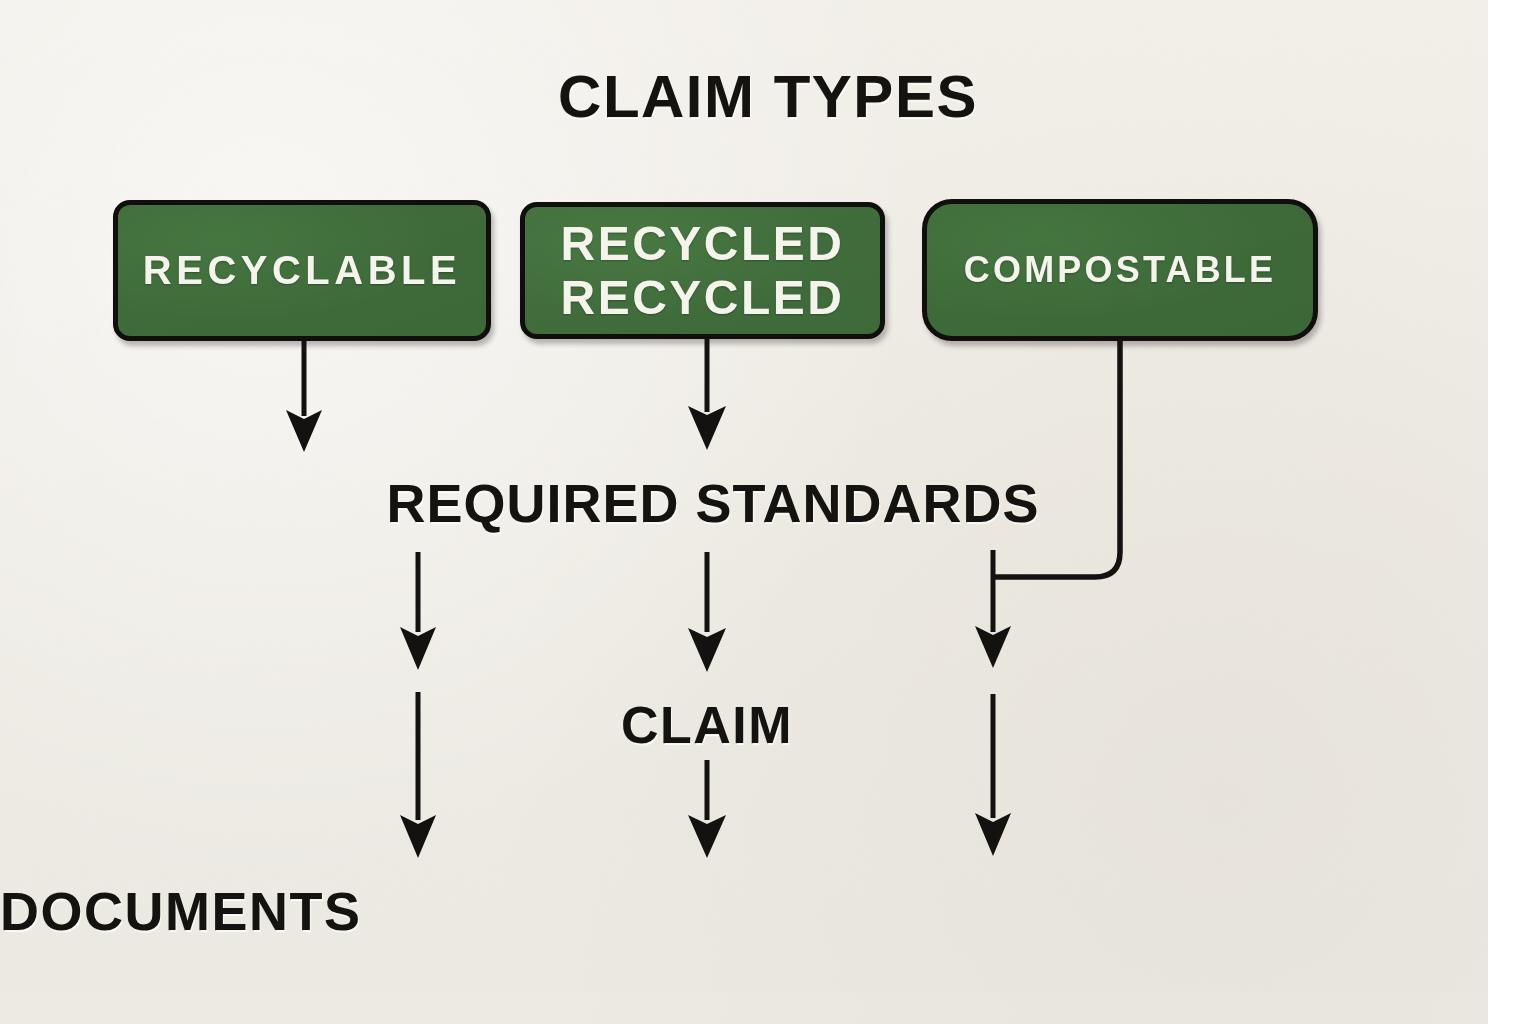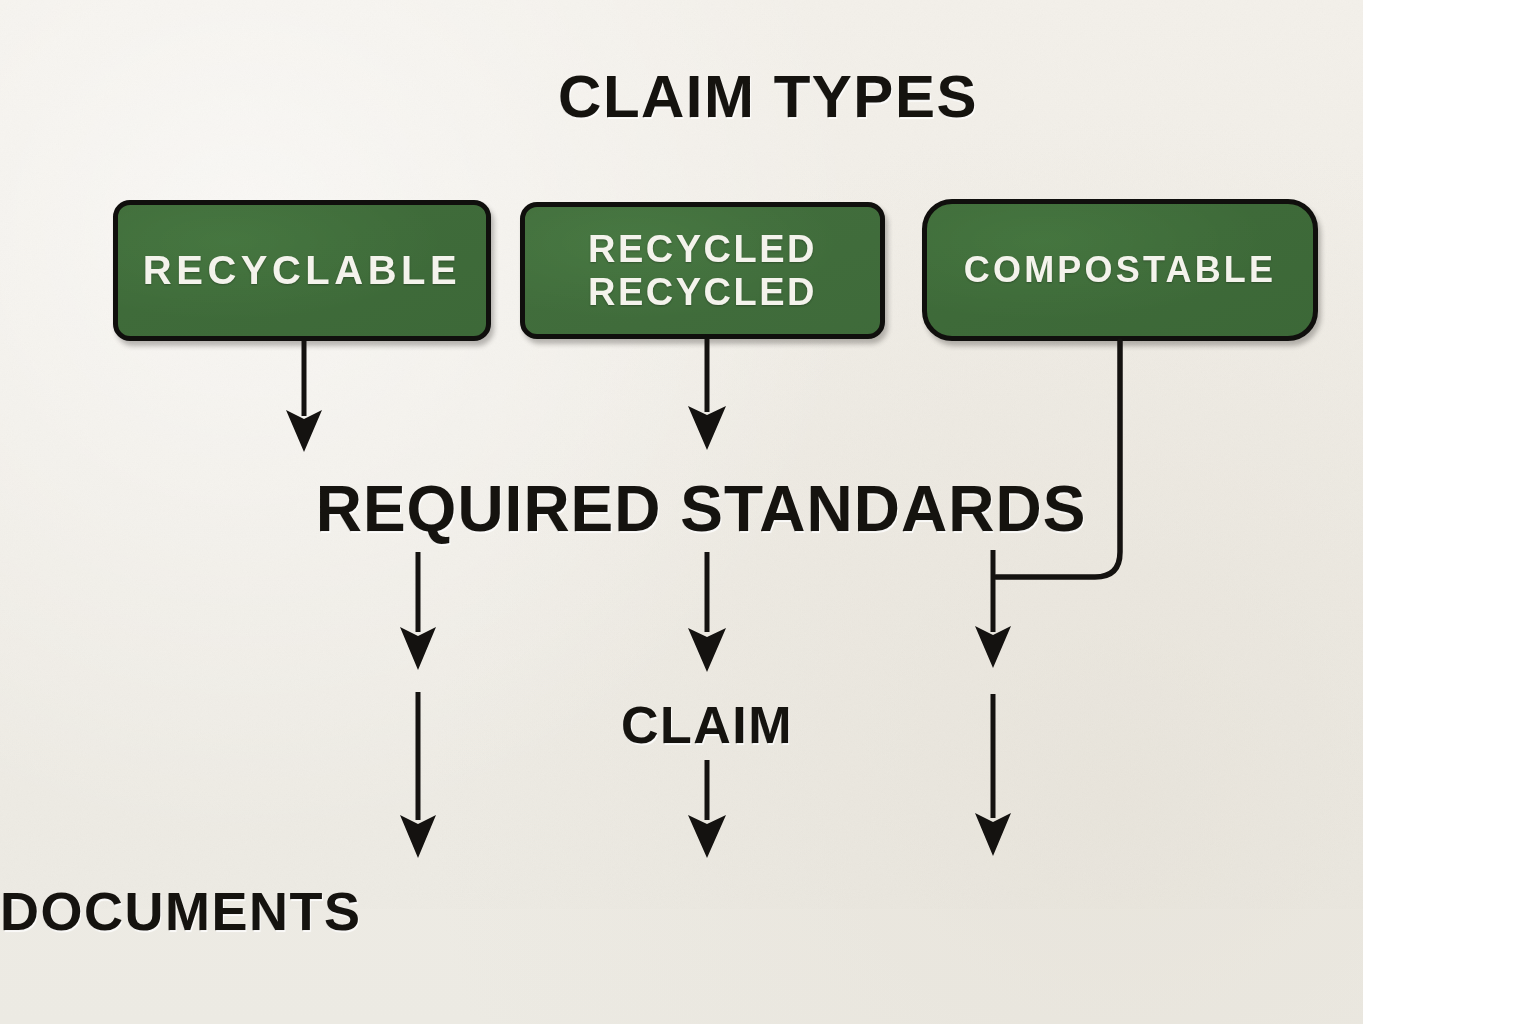--- a/index.html
+++ b/index.html
@@ -8,21 +8,21 @@
   }
   body {
     width: 1536px;
     height: 1024px;
     overflow: hidden;
     font-family: "Liberation Sans", sans-serif;
   }
 
   #diagram-root {
     position: relative;
-    width: 1363px;
+    width: 1488px;
     height: 1024px;
     background: #f1eee8;
     background-image:
       radial-gradient(circle at 18% 22%, rgba(255,255,255,0.55) 0%, rgba(255,255,255,0) 45%),
       radial-gradient(circle at 82% 78%, rgba(228,223,213,0.55) 0%, rgba(228,223,213,0) 50%),
       linear-gradient(180deg, #f3f0ea 0%, #efece5 55%, #eceae3 100%);
     overflow: hidden;
   }
 
   
@@ -80,21 +80,21 @@
     width: 378px;
     height: 141px;
     font-size: 40px;
     letter-spacing: 4.5px;
   }
   #box-recycled-content {
     left: 520px;
     top: 202px;
     width: 365px;
     height: 137px;
-    font-size: 38px;
+    font-size: 48px;
     letter-spacing: 2.5px;
   }
   #box-compostable {
     left: 922px;
     top: 199px;
     width: 396px;
     height: 142px;
     font-size: 36px;
     letter-spacing: 3.2px;
   }
@@ -106,22 +106,23 @@
     font-weight: 700;
     font-family: "Liberation Sans", sans-serif;
     white-space: nowrap;
     text-shadow: 1px 2px 1px rgba(255,255,255,0.85), 0 1px 0 rgba(0,0,0,0.22);
   }
   #label-required-standards {
     left: 0;
     top: 472px;
     width: 1402px;
     text-align: center;
-    font-size: 64px;
+    font-size: 54px;
     letter-spacing: 1px;
+    padding-left: 12px;
   }
   #label-data {
     left: 0;
     top: 695px;
     width: 1414px;
     text-align: center;
     font-size: 52px;
     letter-spacing: 1.5px;
   }
   #label-documents {

